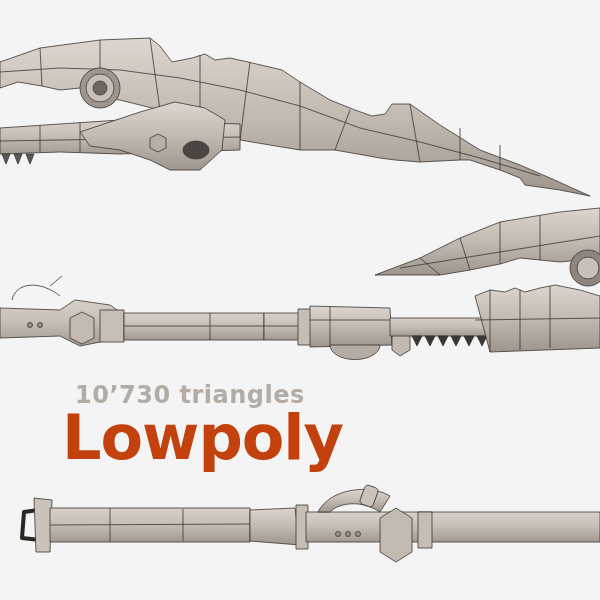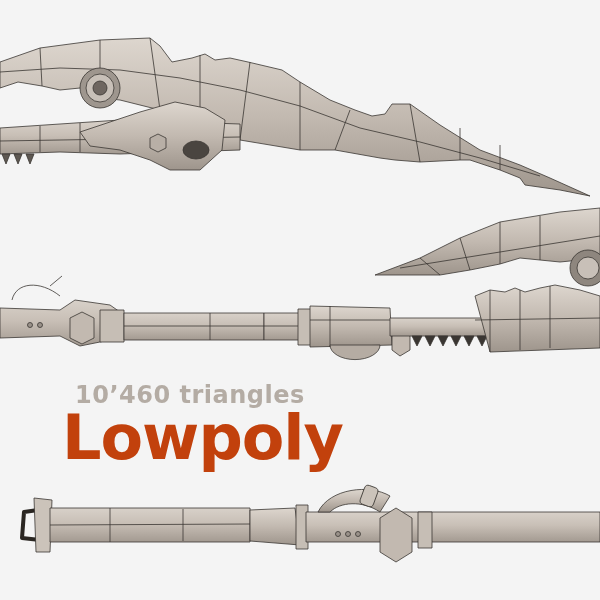--- a/index.html
+++ b/index.html
@@ -86,14 +86,14 @@
     <path fill="url(#metal)" d="M318,512 C330,488 370,484 390,496 L380,512 C362,500 340,502 330,512 Z"></path>
     <rect x="362" y="486" width="14" height="20" rx="4" transform="rotate(20 369 496)" fill="#cbc3ba"></rect>
     <circle cx="338" cy="534" r="2.5" fill="#9a928a"></circle>
       <circle cx="348" cy="534" r="2.5" fill="#9a928a"></circle>
       <circle cx="358" cy="534" r="2.5" fill="#9a928a"></circle>
     <polygon fill="#c2b9b0" points="380,518 396,508 412,518 412,552 396,562 380,552"></polygon>
     <rect x="418" y="512" width="14" height="36" fill="#c6beb5"></rect>
   </g>
 </svg>
 
-<div class="caption-sub">10’460 triangles</div>
+<div class="caption-sub">10’730 triangles</div>
 <div class="caption-main">Lowpoly</div>
 
 </body></html>

